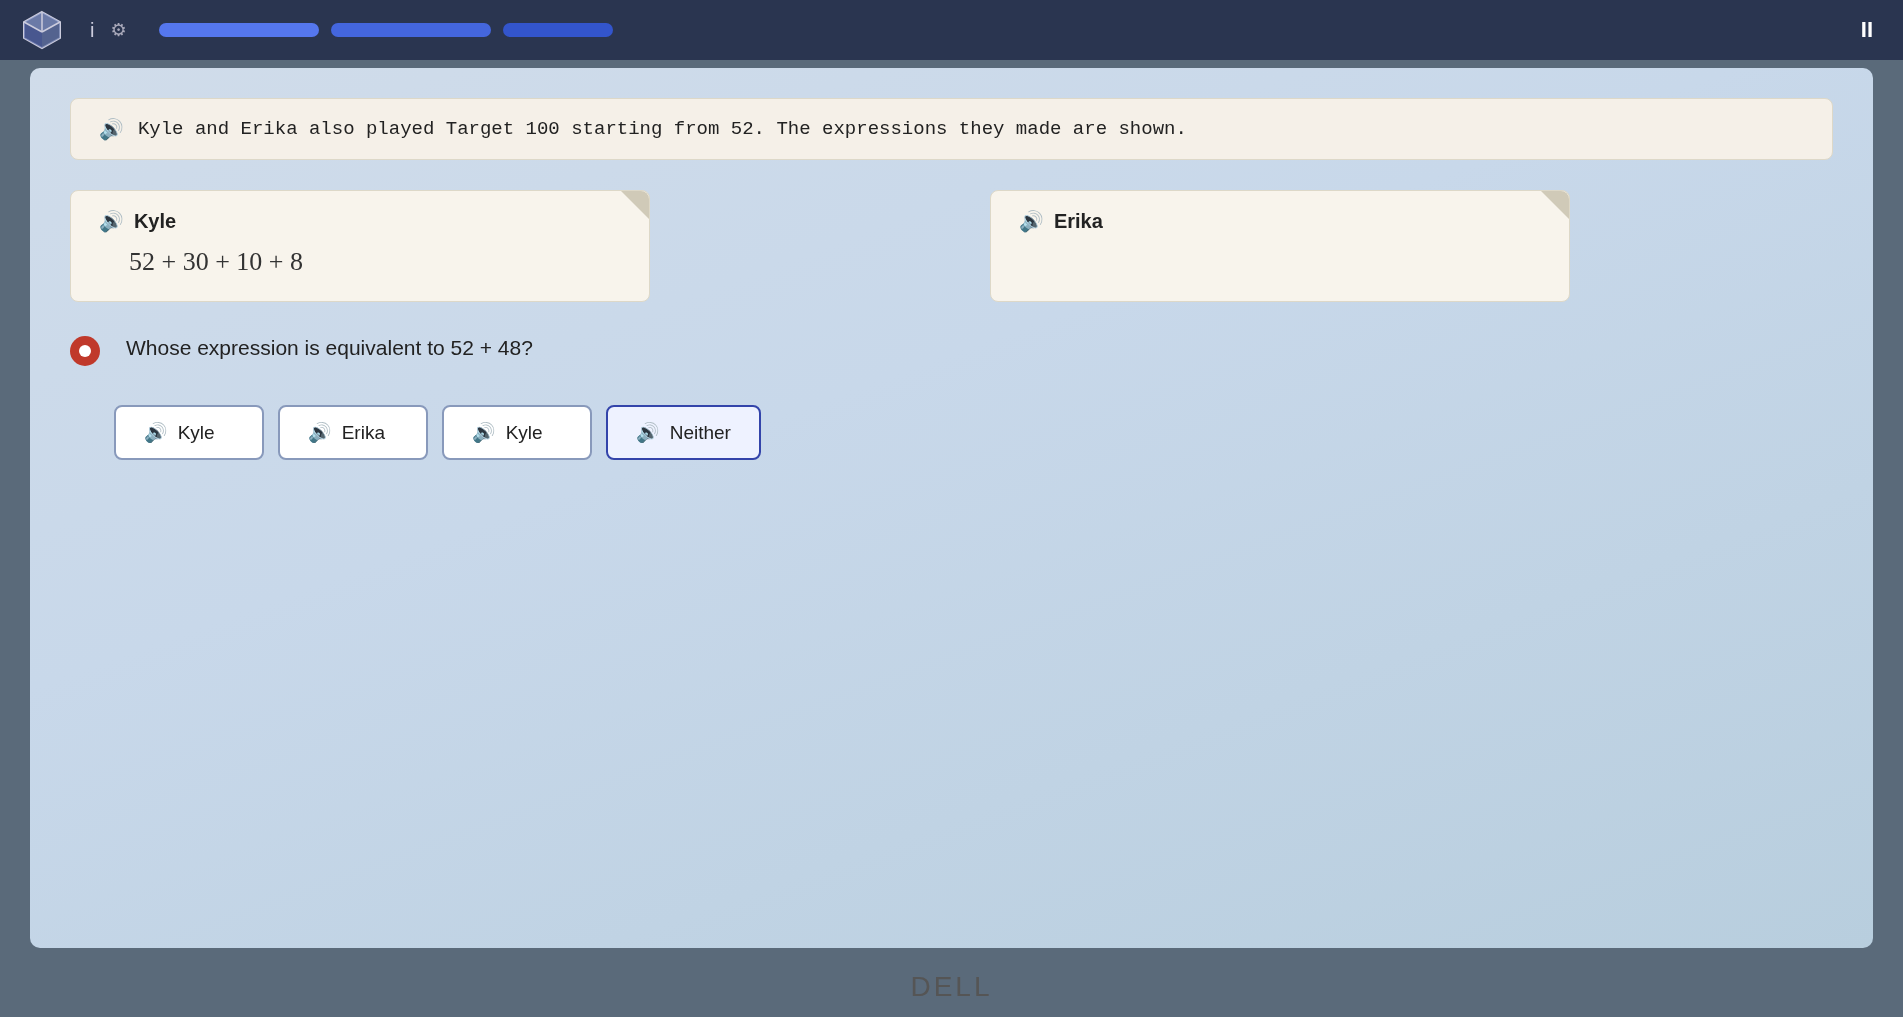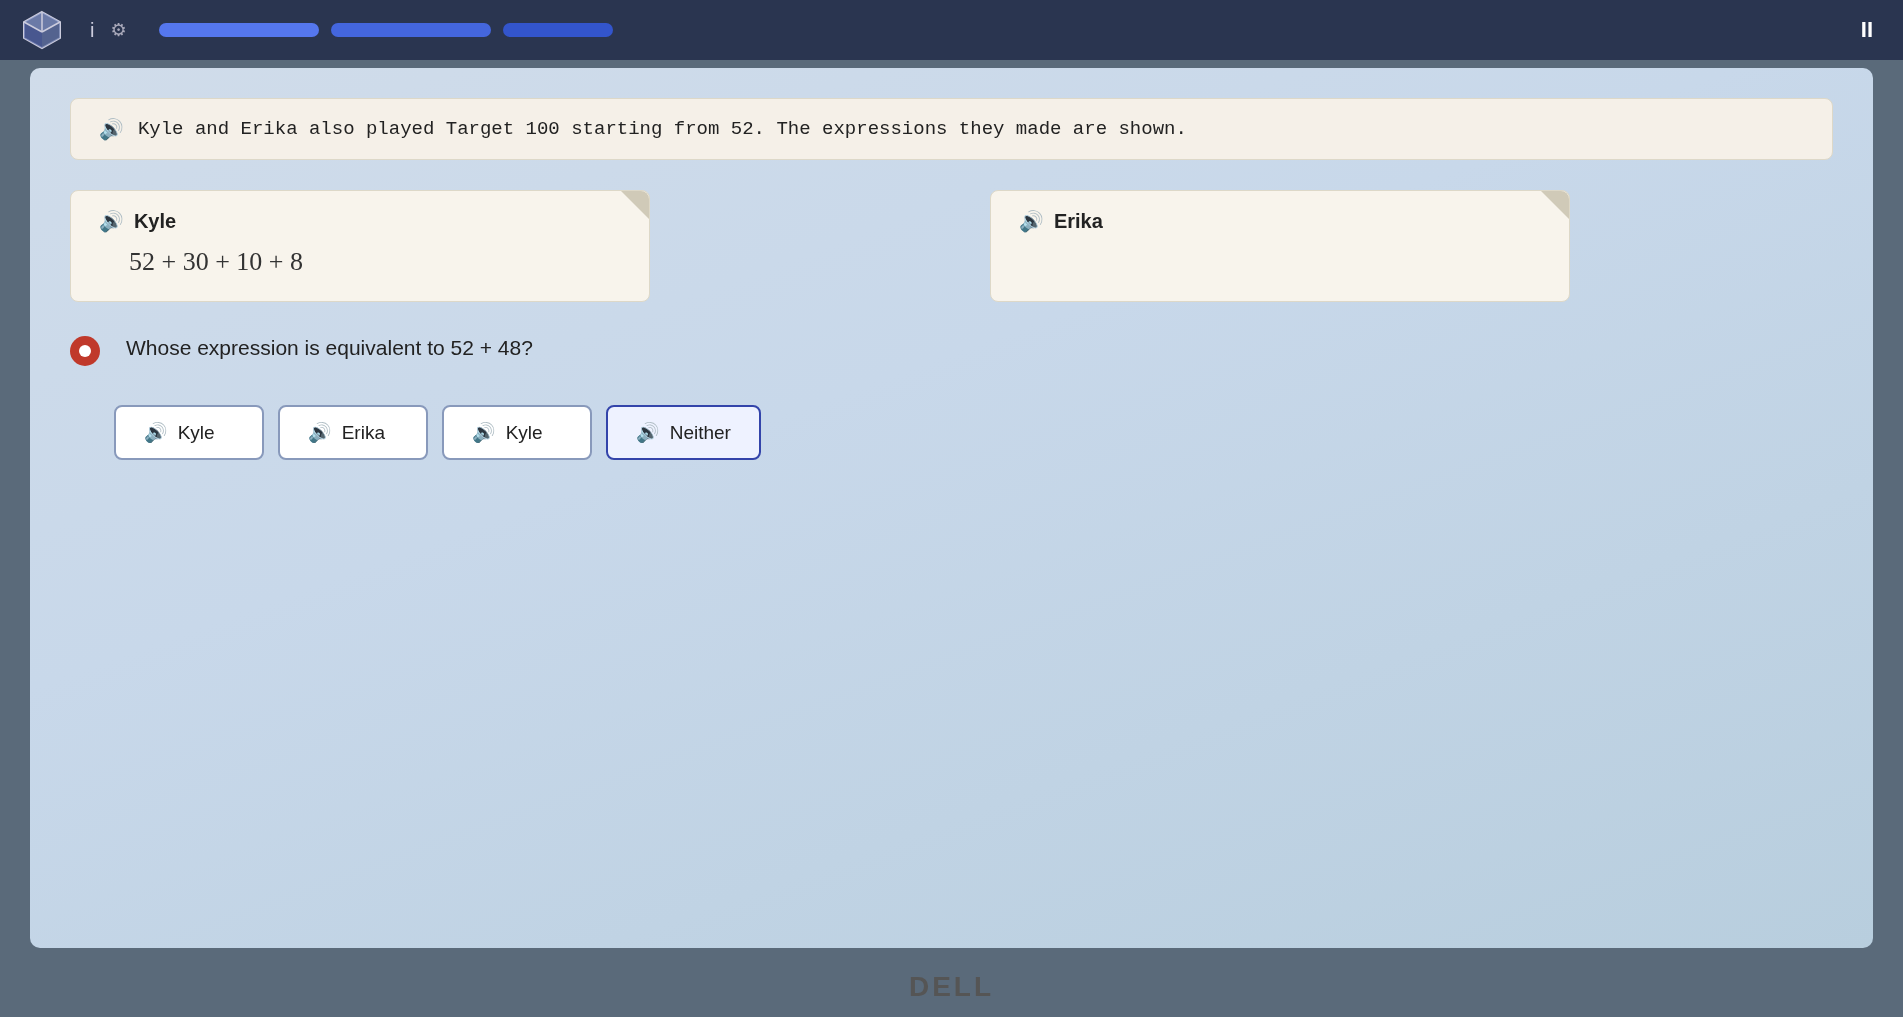--- a/index.html
+++ b/index.html
@@ -202,21 +202,21 @@
       background: #eef2ff;
     }
 
     
     .dell-logo {
       position: absolute;
       bottom: 14px;
       left: 50%;
       transform: translateX(-50%);
       font-size: 28px;
-      font-weight: 700;
+      font-weight: 400;
       color: #555;
       letter-spacing: 3px;
       font-family: Arial Black, sans-serif;
     }
 
     
     .cube-logo {
       width: 44px;
       height: 44px;
     }

